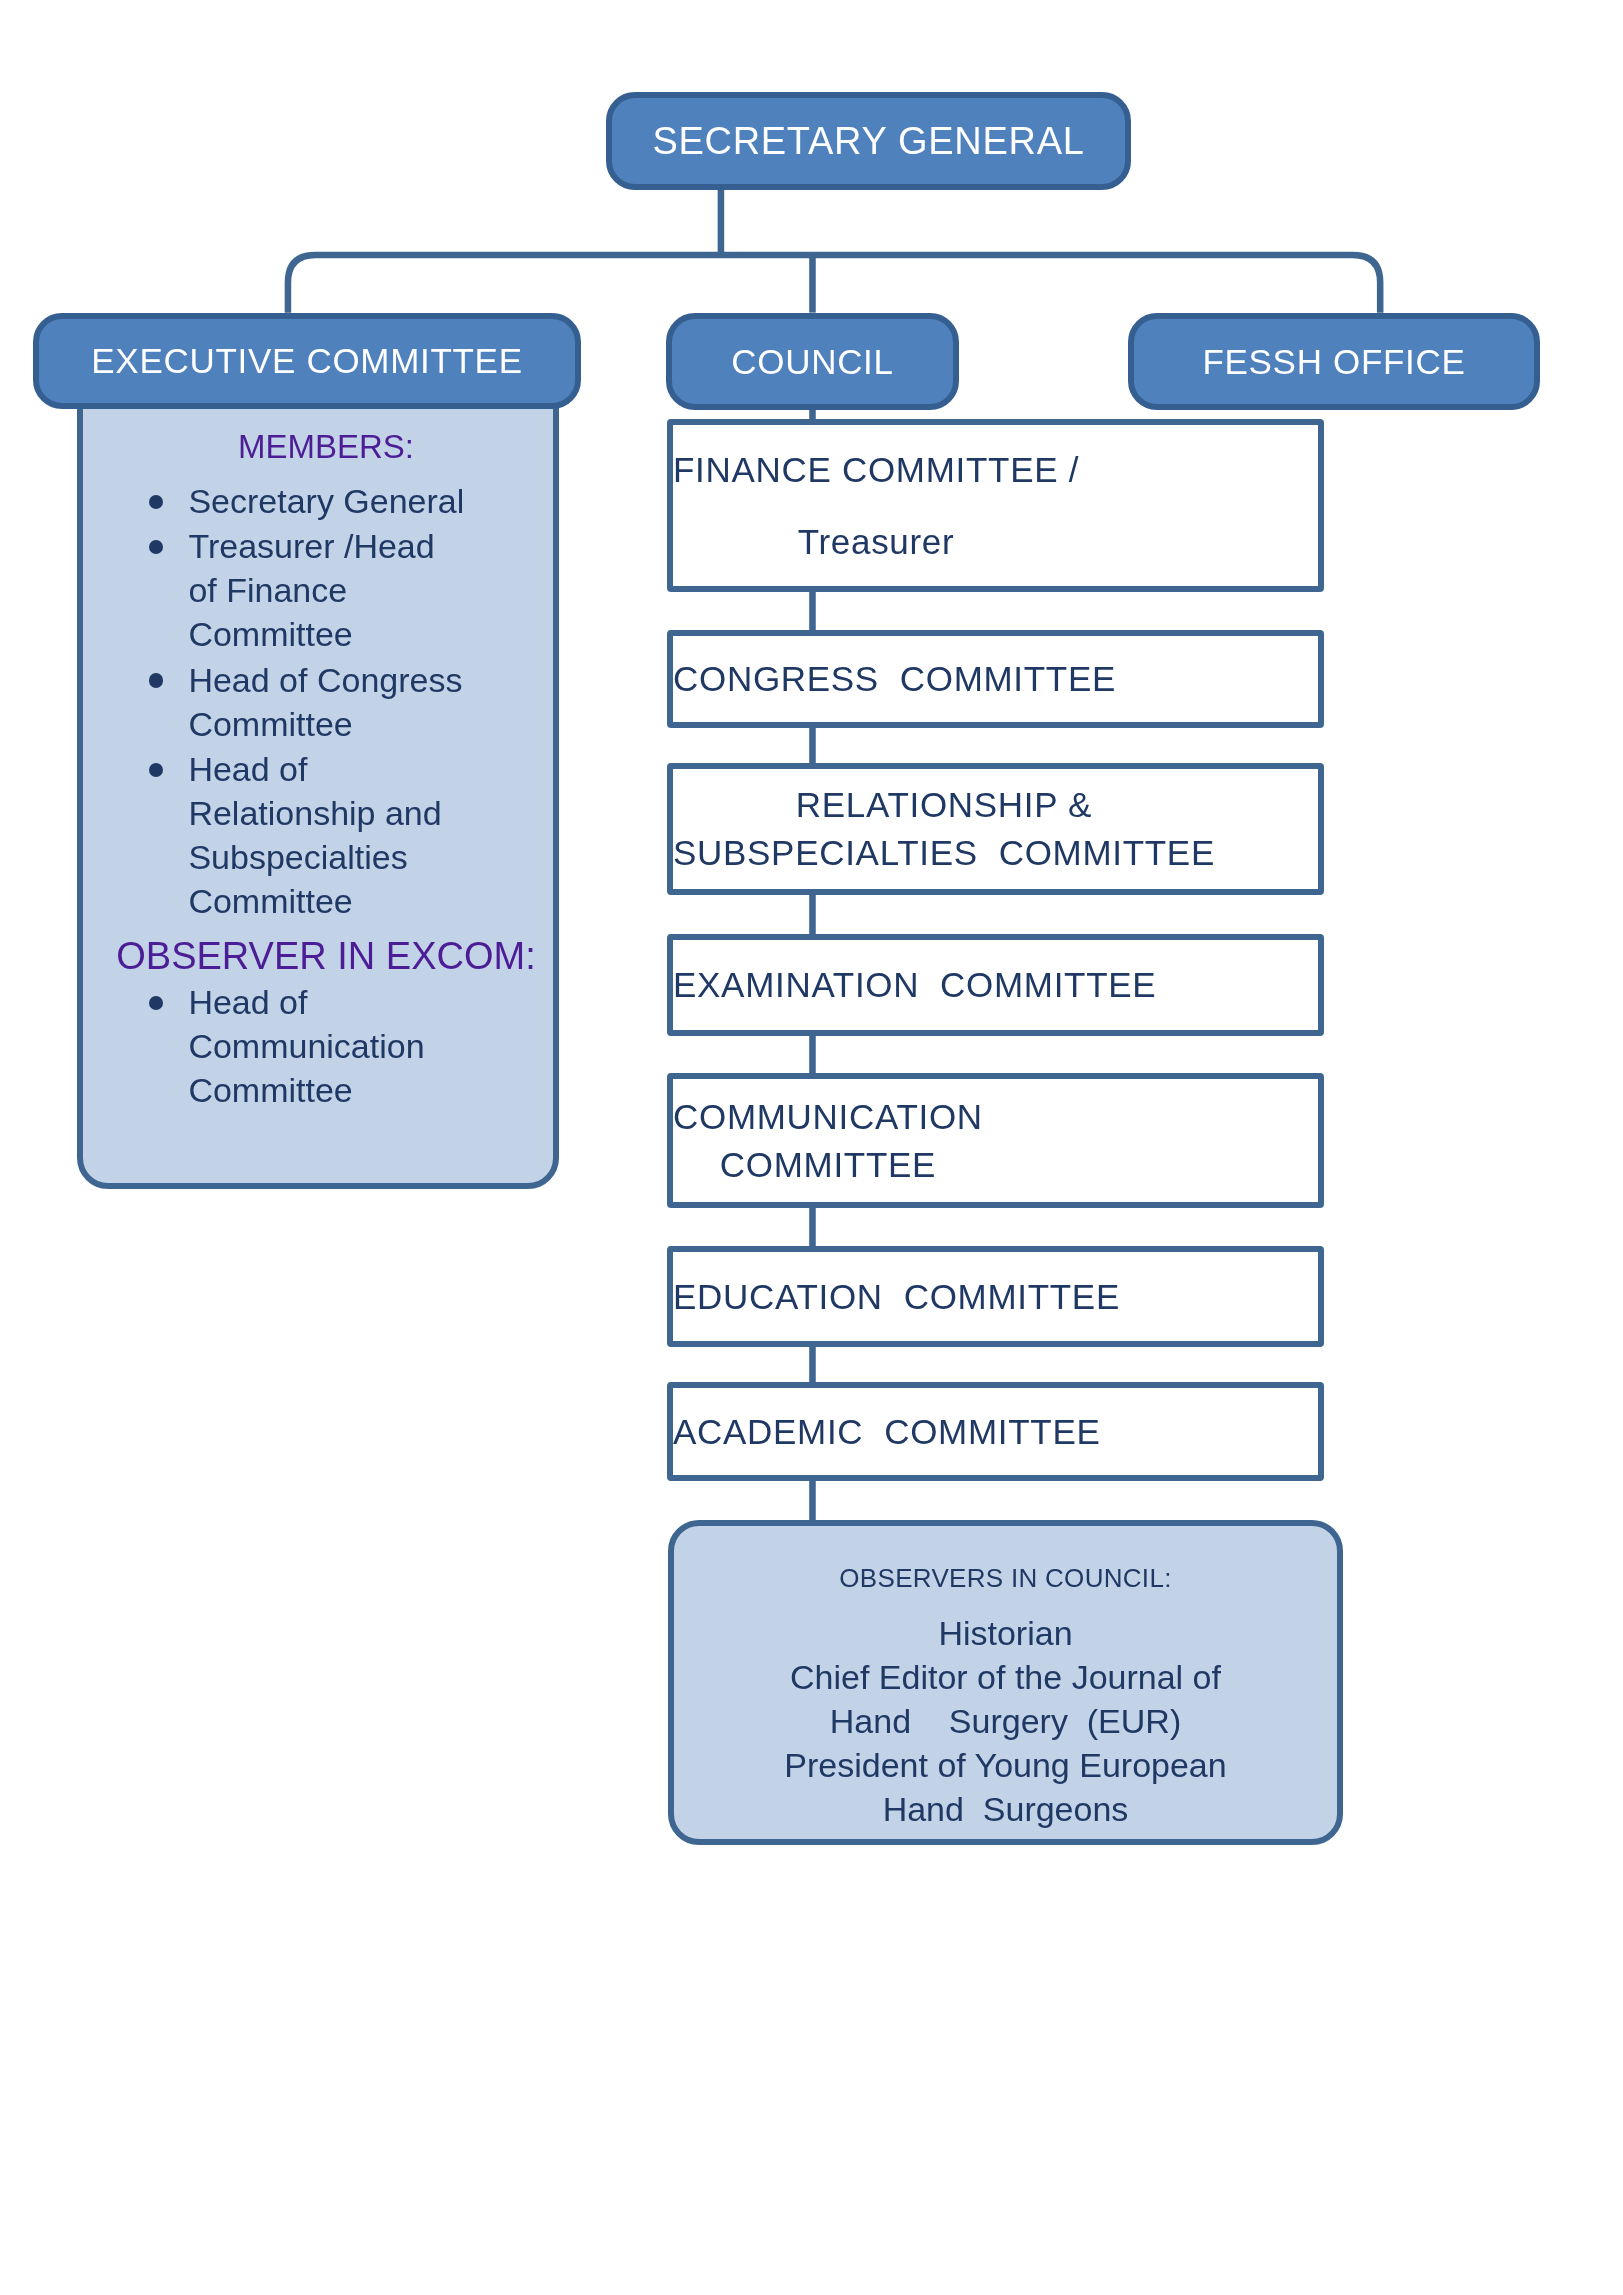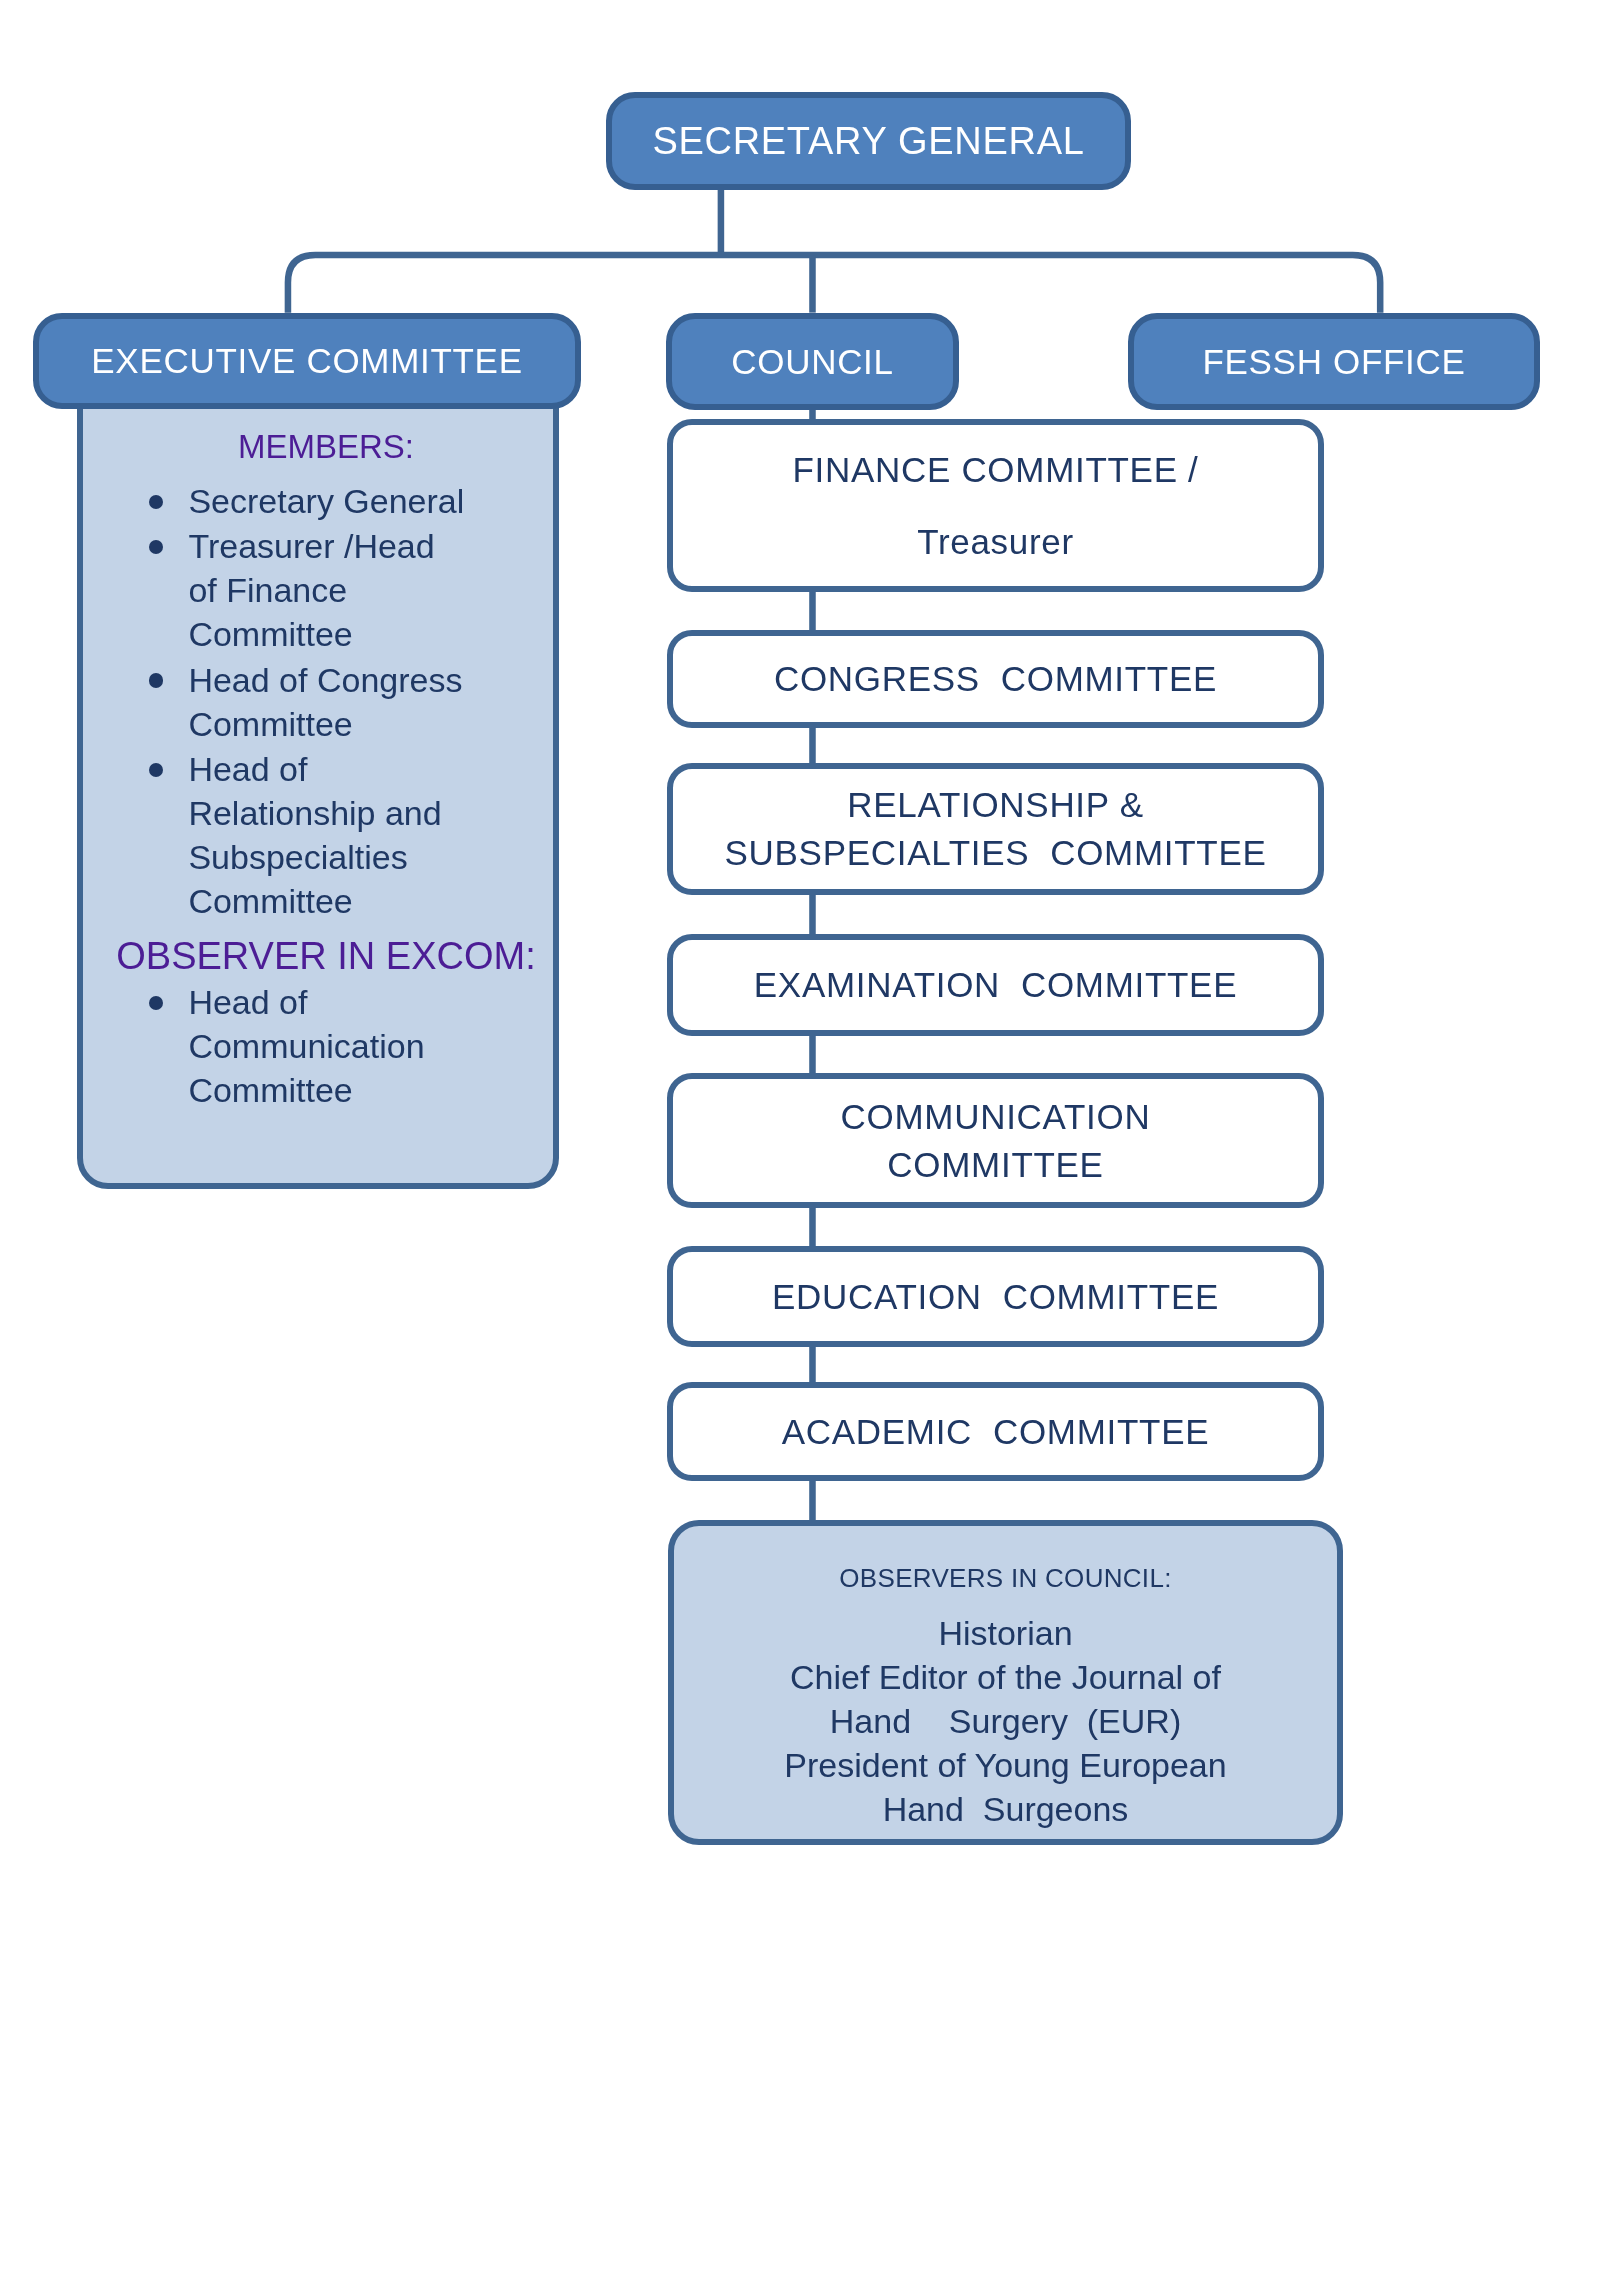--- a/index.html
+++ b/index.html
@@ -73,24 +73,24 @@
     white-space:pre-wrap;
   }
   .excom-heading{margin:11.8px 0 2.6px 0;font-size:38px;}
 
   
   .cbox{
     position:absolute;
     left:667px;width:657px;
     background:#ffffff;
     border:6.5px solid #3f6591;
-    border-radius:25px;
+    border-radius:4px;
     box-sizing:border-box;
     color:#1f3864;
-    display:flex;align-items:center;justify-content:center;
+    display:flex;align-items:center;
     text-align:center;
     font-size:35px;
     letter-spacing:0.7px;
     white-space:pre-wrap;
     z-index:2;
   }
   .cbox-finance{top:419px;height:173px;line-height:72px;}
   .cbox-congress{top:630px;height:98px;}
   .cbox-relationship{top:763px;height:132px;line-height:48px;}
   .cbox-examination{top:934px;height:102px;}

